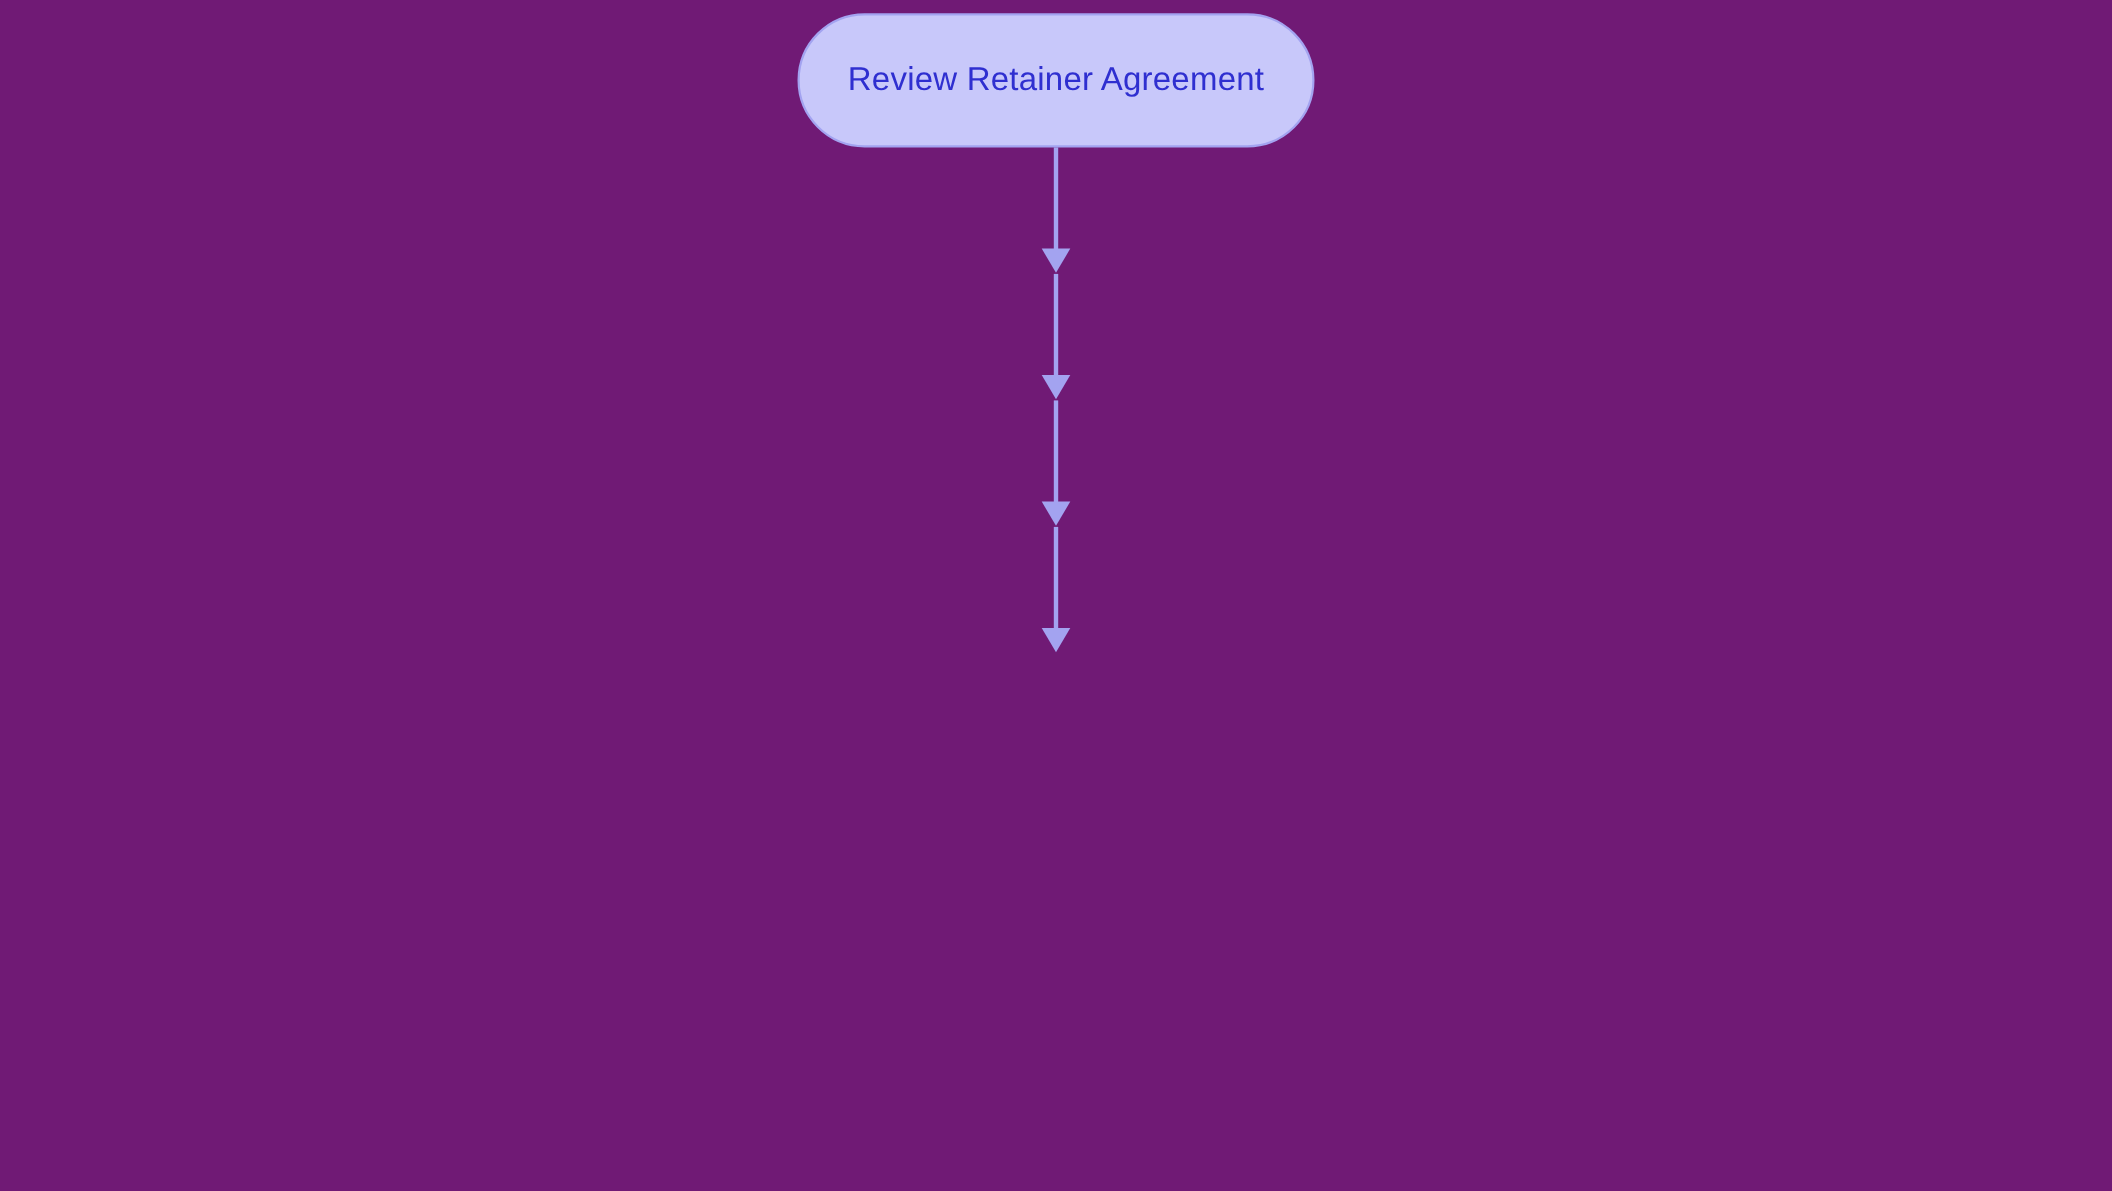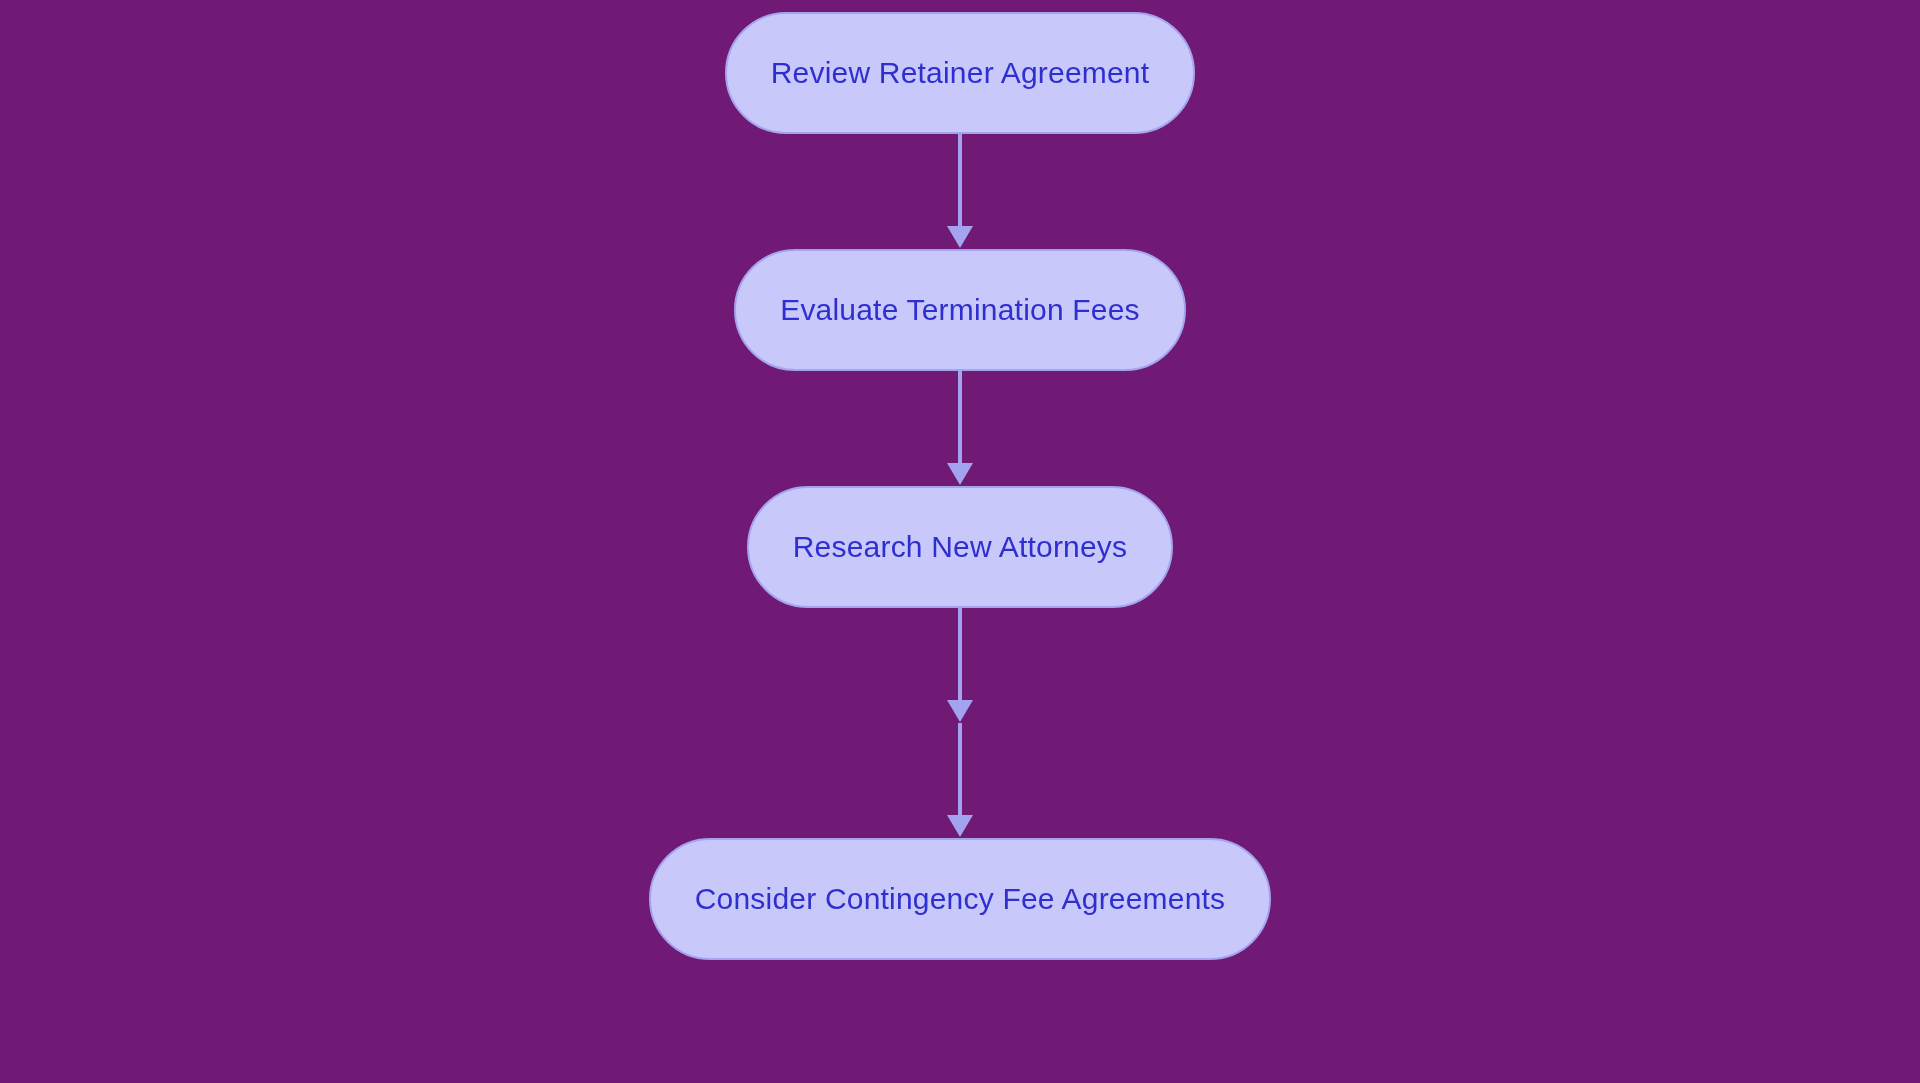--- a/index.html
+++ b/index.html
@@ -102,48 +102,39 @@
       <span class="flow-node-label">Review Retainer Agreement</span>
     </div>
 
     <div class="flow-connector">
       <svg viewBox="0 0 30 115" xmlns="http://www.w3.org/2000/svg">
         <line class="connector-line" x1="15" y1="0" x2="15" y2="94"></line>
         <polygon class="connector-head" points="2,92 28,92 15,114"></polygon>
       </svg>
     </div>
 
-    <div class="flow-node">
-      <span class="flow-node-label">Evaluate Termination Fees</span>
-    </div>
-
-    <div class="flow-connector">
-      <svg viewBox="0 0 30 115" xmlns="http://www.w3.org/2000/svg">
-        <line class="connector-line" x1="15" y1="0" x2="15" y2="94"></line>
-        <polygon class="connector-head" points="2,92 28,92 15,114"></polygon>
-      </svg>
-    </div>
-
-    <div class="flow-node">
-      <span class="flow-node-label">Research New Attorneys</span>
-    </div>
 
     <div class="flow-connector">
       <svg viewBox="0 0 30 115" xmlns="http://www.w3.org/2000/svg">
         <line class="connector-line" x1="15" y1="0" x2="15" y2="94"></line>
         <polygon class="connector-head" points="2,92 28,92 15,114"></polygon>
       </svg>
     </div>
 
 
     <div class="flow-connector">
       <svg viewBox="0 0 30 115" xmlns="http://www.w3.org/2000/svg">
         <line class="connector-line" x1="15" y1="0" x2="15" y2="94"></line>
         <polygon class="connector-head" points="2,92 28,92 15,114"></polygon>
       </svg>
     </div>
 
-    <div class="flow-node">
-      <span class="flow-node-label">Consider Contingency Fee Agreements</span>
+
+    <div class="flow-connector">
+      <svg viewBox="0 0 30 115" xmlns="http://www.w3.org/2000/svg">
+        <line class="connector-line" x1="15" y1="0" x2="15" y2="94"></line>
+        <polygon class="connector-head" points="2,92 28,92 15,114"></polygon>
+      </svg>
     </div>
+
 
   </div>
 </div>
 
 </body></html>

